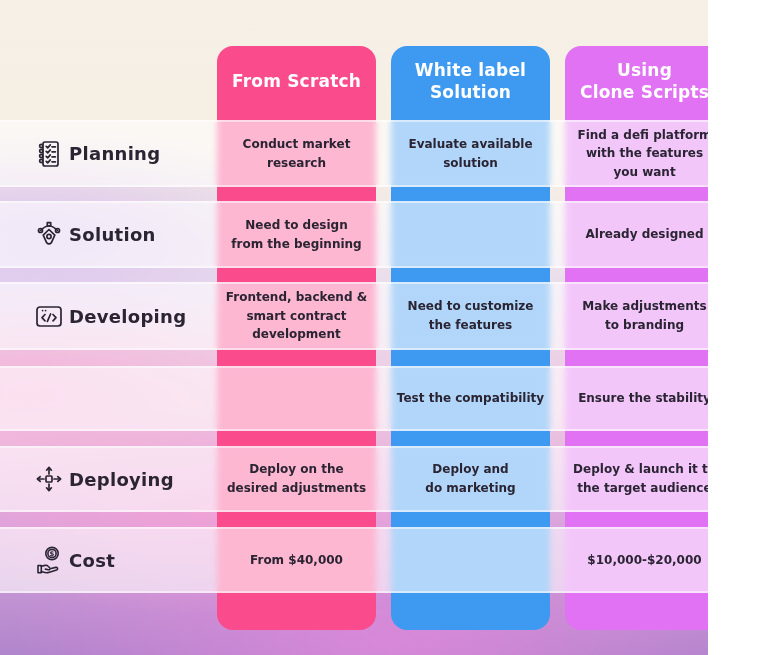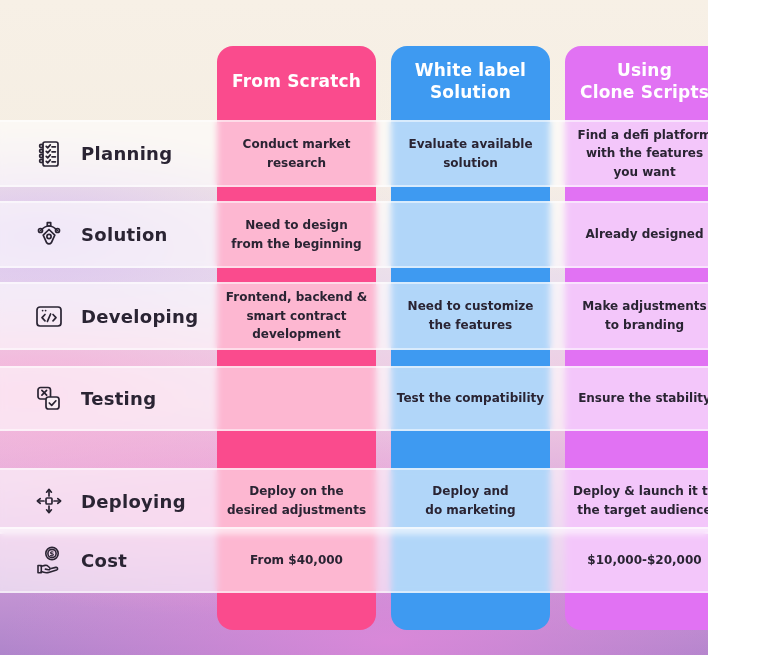--- a/index.html
+++ b/index.html
@@ -38,30 +38,30 @@
     background:rgba(255,255,255,0.60);
     border-top:2px solid rgba(255,255,255,0.5);
     border-bottom:2px solid rgba(255,255,255,0.5);
     backdrop-filter:blur(3px);
     -webkit-backdrop-filter:blur(3px);
   }
   .r1{top:120px;height:67px}
   .r2{top:201px;height:67px}
   .r3{top:282px;height:68px}
   .r4{top:366px;height:65px}
-  .r5{top:468px;height:66px}
+  .r5{top:446px;height:66px}
   .r6{top:527px;height:66px}
   .row-head{
     position:absolute;left:33px;top:0;bottom:0;
     display:flex;align-items:center;
   }
   .row-icon{width:32px;height:34px;color:var(--text-dark);flex:0 0 auto;}
   .row-icon svg{display:block;width:32px;height:34px;}
   .row-label{
-    margin-left:16px;font-size:18px;font-weight:700;
+    margin-left:4px;font-size:18px;font-weight:700;
     color:var(--text-dark);letter-spacing:.3px;
   }
   .cell{
     position:absolute;top:0;bottom:0;width:159px;
     display:flex;align-items:center;justify-content:center;
   }
   .cc1{left:217px}.cc2{left:391px}.cc3{left:565px}
   .cell-text{
     white-space:pre-line;text-align:center;
     font-size:12px;font-weight:700;color:var(--text-dark);
@@ -167,32 +167,20 @@
       <div class="cell-text">Need to customize
 the features</div>
     </div>
     <div class="cell cc3">
       <div class="cell-text">Make adjustments
 to branding</div>
     </div>
   </div>
 
   <div class="row r4">
-    <div class="row-head">
-      <span class="row-icon">
-        <svg viewBox="0 0 32 32" fill="none" stroke="currentColor" stroke-width="1.7" stroke-linecap="round" stroke-linejoin="round">
-          <rect x="5" y="4.5" width="12.5" height="11.5" rx="2.5"></rect>
-          <line x1="8.9" y1="7.4" x2="13.6" y2="12.1"></line>
-          <line x1="13.6" y1="7.4" x2="8.9" y2="12.1"></line>
-          <rect x="13" y="14" width="13" height="12" rx="2.5" fill="#F9EDF4"></rect>
-          <polyline points="16.3,20 18.7,22.4 22.9,17.8"></polyline>
-        </svg>
-      </span>
-      <span class="row-label">Testing</span>
-    </div>
     <div class="cell cc2">
       <div class="cell-text">Test the compatibility</div>
     </div>
     <div class="cell cc3">
       <div class="cell-text">Ensure the stability</div>
     </div>
   </div>
 
   <div class="row r5">
     <div class="row-head">

